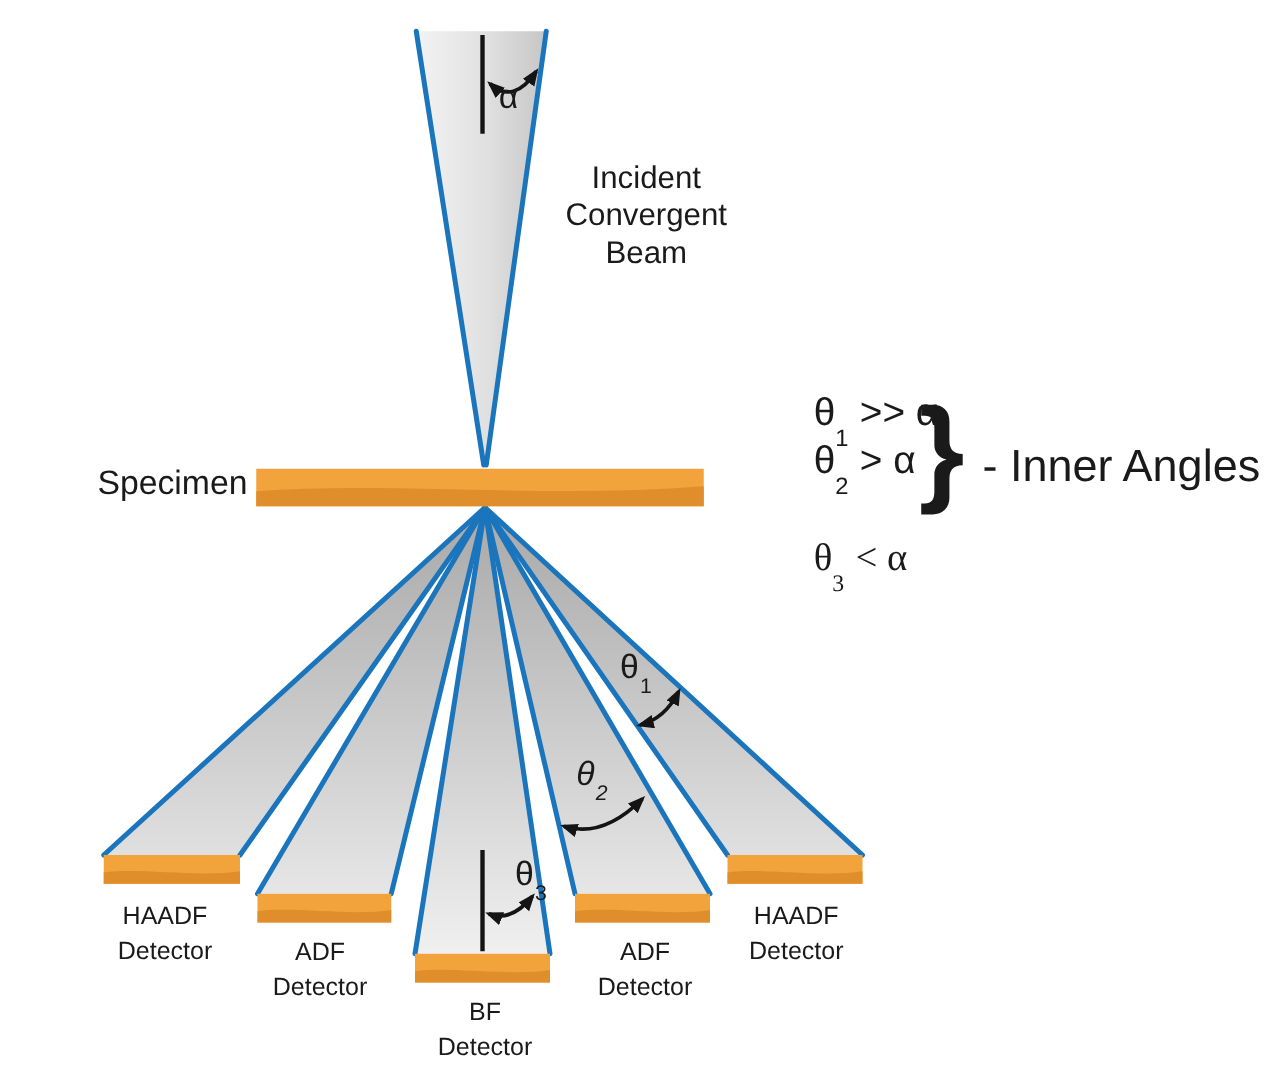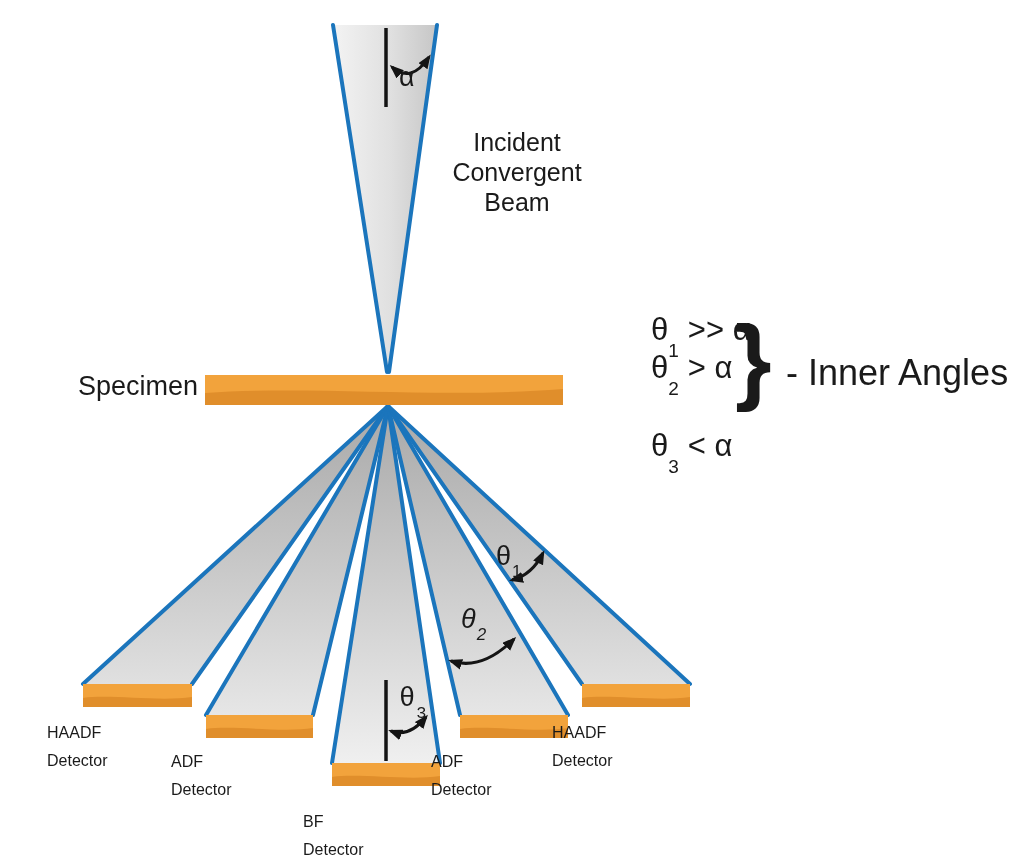--- a/index.html
+++ b/index.html
@@ -17,41 +17,41 @@
   .axis-line{stroke:#141414;stroke-width:3.5;fill:none;stroke-linecap:butt;}
   .angle-arc{stroke:#141414;stroke-width:3;fill:none;stroke-linecap:butt;}
   .bar-base{fill:var(--orange,#f2a33c);}
   .bar-dark{fill:var(--orange-dark,#e08e2b);}
 
   .txt{position:absolute;white-space:nowrap;}
   .incident-label{left:417px;top:127px;width:200px;text-align:center;
     font-size:25px;line-height:30px;white-space:normal;}
   .specimen-label{left:62px;top:371px;width:136px;text-align:right;font-size:27px;}
 
-  .det-label{position:absolute;width:170px;text-align:left;
-    font-size:16px;line-height:28px;white-space:normal;}
+  .det-label{position:absolute;width:170px;text-align:center;
+    font-size:20px;line-height:28px;white-space:normal;}
   .det-haadf-left{left:47px;top:719px;}
   .det-adf-left{left:171px;top:748px;}
-  .det-bf{left:303px;top:796px;margin-top:12px;}
+  .det-bf{left:303px;top:796px;}
   .det-adf-right{left:431px;top:748px;}
   .det-haadf-right{left:552px;top:719px;}
 
   .angle-label{position:absolute;font-size:27px;line-height:1;}
   .angle-label sub{font-size:17px;line-height:1;position:relative;top:6px;left:1px;}
   .alpha-label{left:399px;top:64px;}
-  .theta1-label{left:496px;top:543px;}
+  .theta1-label{left:496px;top:520px;}
   .theta2-label{left:461px;top:606px;font-style:italic;}
-  .theta3-label{left:399px;top:686px;font-family:Liberation Mono, monospace;}
+  .theta3-label{left:412px;top:686px;}
 
   .equation{position:absolute;left:619px;font-size:31px;line-height:1;margin-left:32px;}
   .equation sub{font-size:19px;line-height:1;position:relative;top:10px;}
   .equation .rel{margin-left:9px;}
   .eq1{top:314px;}
   .eq2{top:352px;}
-  .eq3{top:430px;}
+  .eq3{top:430px;font-family:Liberation Serif, serif;}
 
   .brace{position:absolute;left:735px;top:313px;font-size:94px;line-height:1;
     font-weight:bold;}
   .inner-angles{left:786px;top:352px;font-size:36px;}
 </style>
 </head>
 <body>
 
 <div id="canvas">
 

